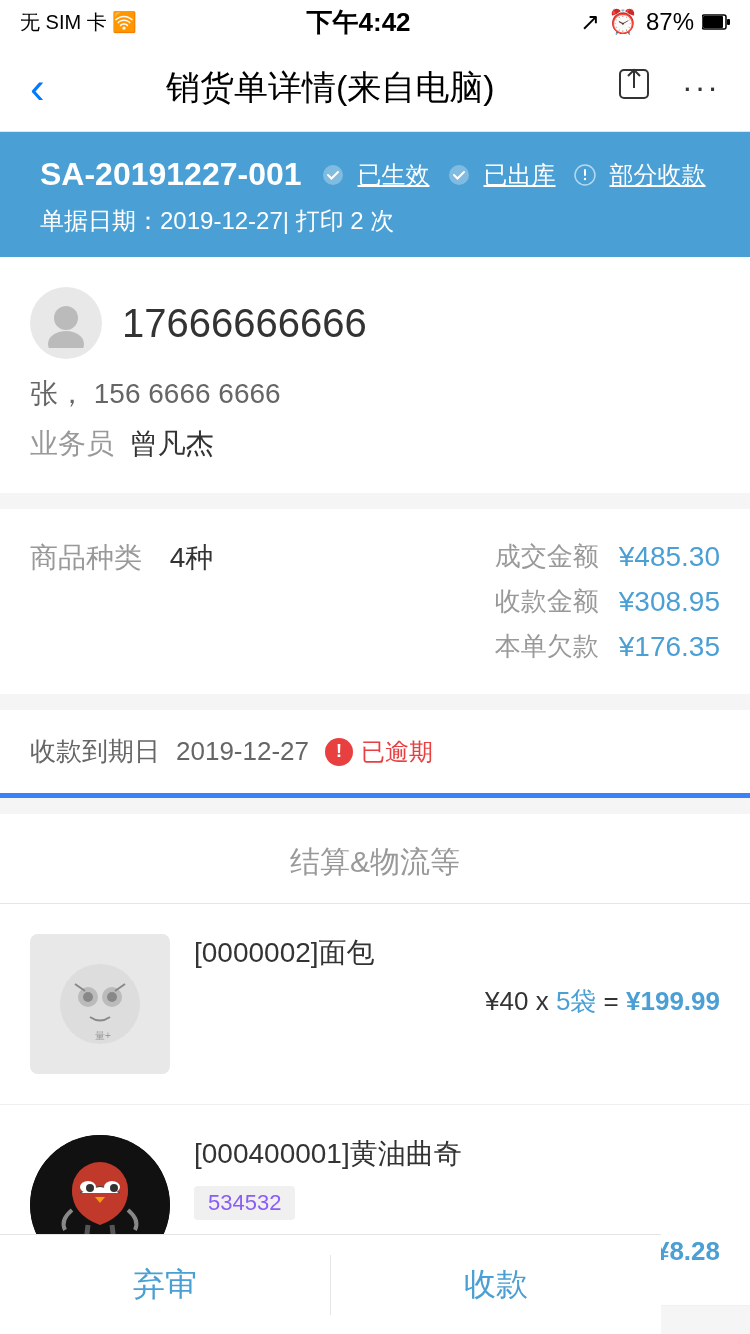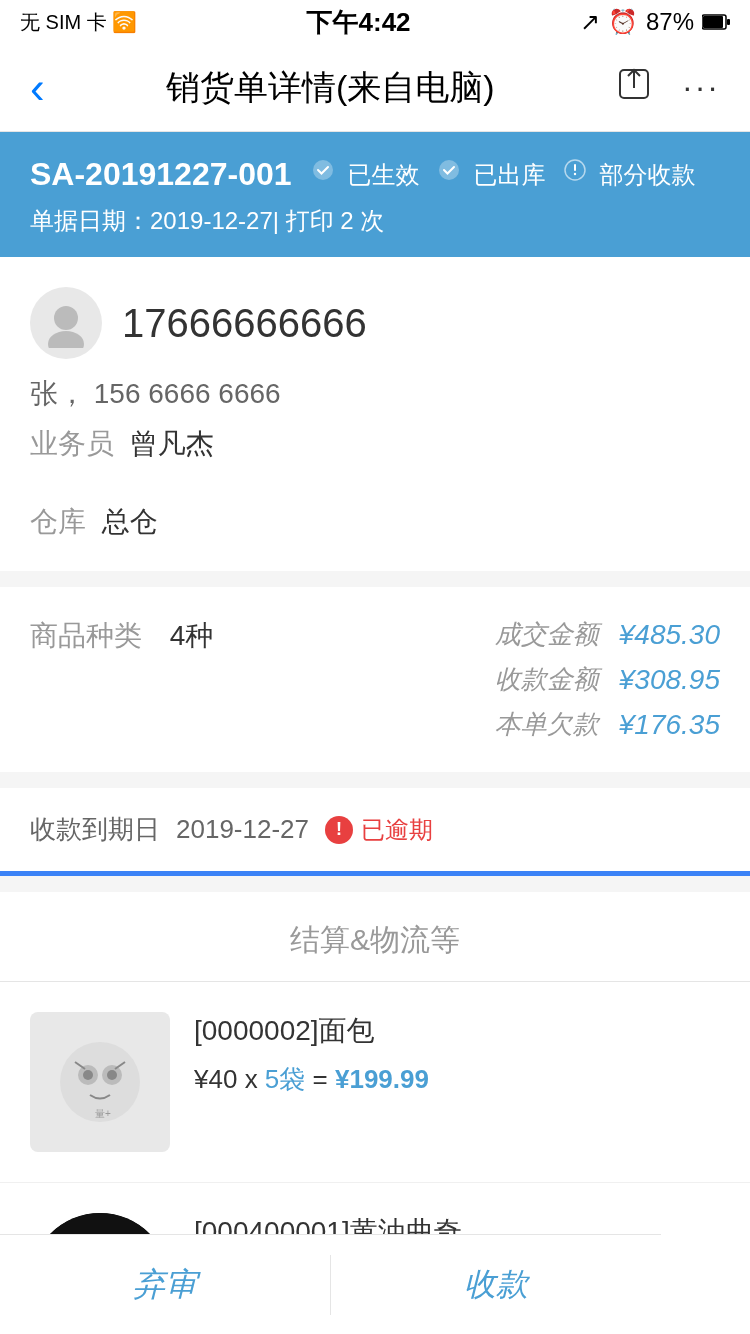--- a/index.html
+++ b/index.html
@@ -58,44 +58,45 @@
     }
     .nav-right {
       display: flex;
       align-items: center;
       gap: 30px;
     }
 
     
     .order-header {
       background: #4A9FD4;
-      padding: 24px 30px 20px;
+      padding: 24px 40px 20px;
     }
     .order-header-top {
       display: flex;
       align-items: center;
       gap: 20px;
       margin-bottom: 12px;
     }
     .order-id {
       font-size: 32px;
       font-weight: 700;
       color: #fff;
     }
     .status-badges {
       display: flex;
       align-items: center;
       gap: 18px;
     }
     .status-badge {
       display: flex;
-      align-items: flex-start;
+      align-items: center;
       gap: 14px;
       font-size: 24px;
       color: #fff;
+      text-decoration: underline;
     }
     .order-date {
       font-size: 24px;
       color: #fff;
     }
 
     
     .customer-section {
       background: #fff;
       padding: 30px;
@@ -149,21 +150,20 @@
       font-size: 28px;
       color: #666;
     }
     .stats-left-label { color: #999; }
     .stats-left-value { color: #333; margin-left: 20px; }
     .stats-right {
       display: flex;
       flex-direction: column;
       align-items: flex-end;
       gap: 10px;
-      font-style: italic;
     }
     .stat-row {
       display: flex;
       align-items: center;
       gap: 20px;
       font-size: 26px;
     }
     .stat-label { color: #999; }
     .stat-value { color: #4A9FD4; font-size: 28px; }
 
@@ -269,34 +269,34 @@
       background: #f0f0f0;
       color: #8b5cf6;
       font-size: 22px;
       padding: 4px 14px;
       border-radius: 4px;
       margin-bottom: 14px;
     }
     .product-price {
       font-size: 26px;
       color: #333;
+      text-align: right;
     }
     .product-price .qty { color: #4A9FD4; }
     .product-price .total { color: #4A9FD4; font-weight: 600; }
 
     
     .bottom-bar {
       position: fixed;
       bottom: 0;
       width: 661px;
       height: 100px;
       background: #fff;
       border-top: 1px solid #e5e5e5;
       display: flex;
-      font-style: italic;
     }
     .bottom-btn {
       flex: 1;
       display: flex;
       align-items: center;
       justify-content: center;
       font-size: 32px;
       cursor: pointer;
     }
     .bottom-btn.cancel { color: #4A9FD4; }
@@ -388,24 +388,20 @@
     <div class="customer-name">17666666666</div>
   </div>
   <div class="customer-detail">
     <span>张，</span> <span>156 6666 6666</span>
   </div>
   <div class="customer-meta">
     <div>
       <span class="meta-label">业务员</span>
       <span class="meta-value" style="margin-left:8px;">曾凡杰</span>
     </div>
-    <div>
-      <span class="meta-label">仓库</span>
-      <span class="meta-value" style="margin-left:8px;">总仓</span>
-    </div>
   </div>
 </div>
 
 <div class="stats-section">
   <div class="stats-left">
     <span class="stats-left-label">商品种类</span>
     <span class="stats-left-value">4种</span>
   </div>
   <div class="stats-right">
     <div class="stat-row">

